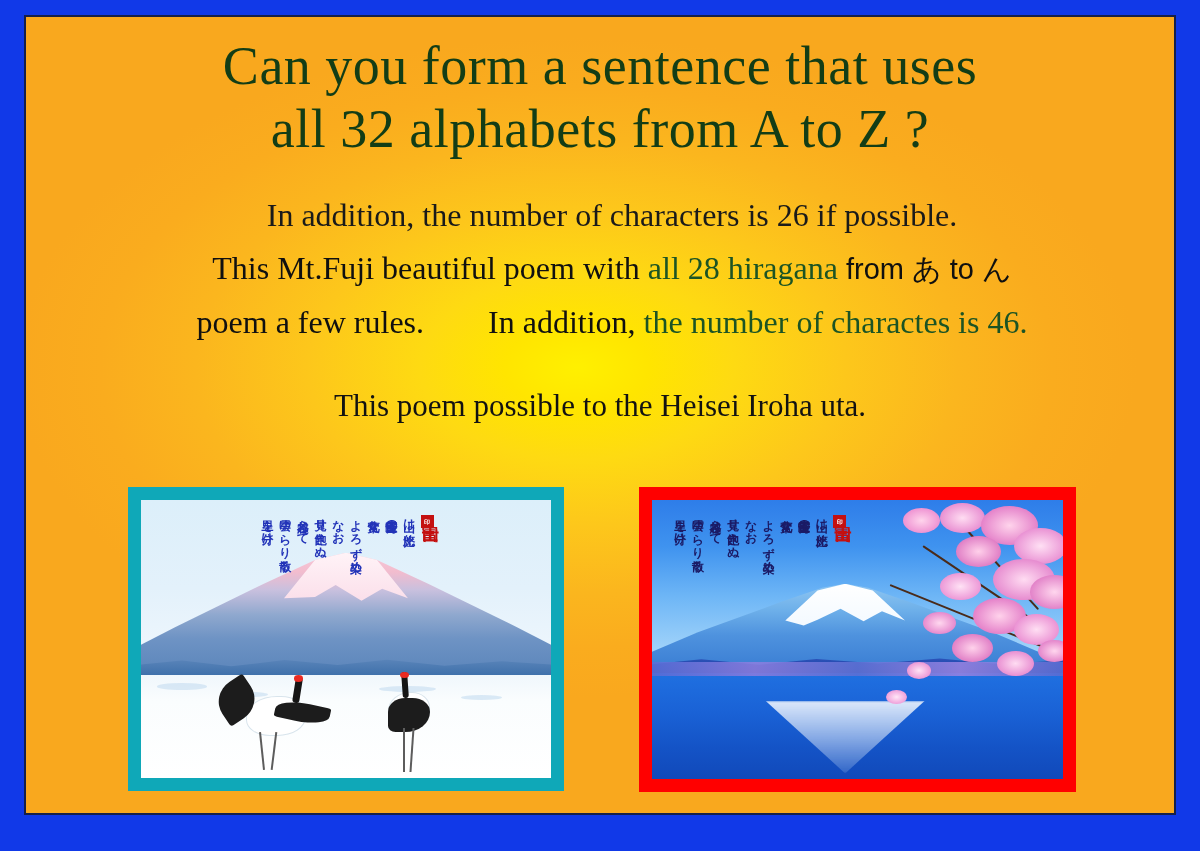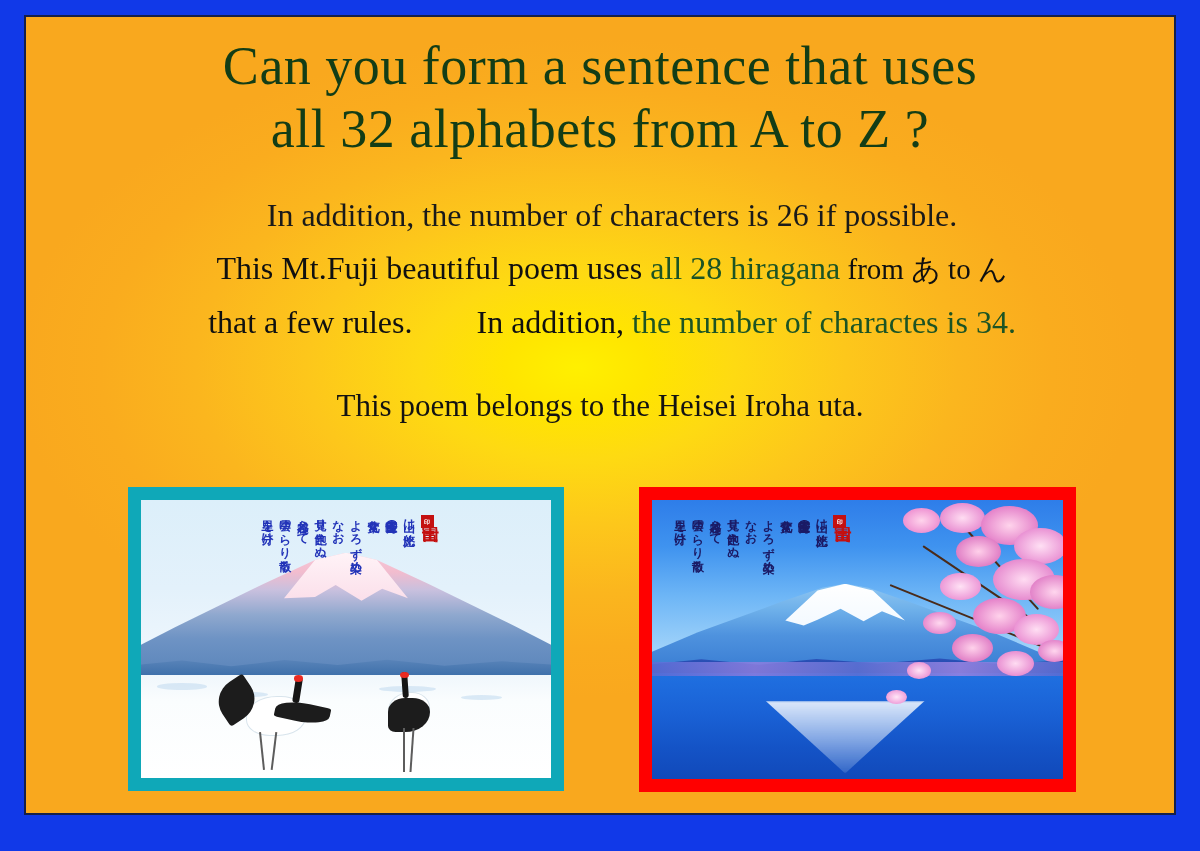--- a/index.html
+++ b/index.html
@@ -41,21 +41,21 @@
   }
   .bline{
     font-size:32px;
     line-height:53px;
     color:#1a1a1a;
     white-space:pre;
     padding-left:24px;
   }
   .grn{color:#1C5424;}
   .blk{color:#101010;}
-  .jp{font-family:Liberation Serif, serif;font-size:29px;}
+  .jp{font-family:Liberation Sans, sans-serif;font-size:29px;}
   .lower-block{
     position:absolute;left:0;right:0;top:362px;
     text-align:center;
   }
   .lline{
     font-size:31px;
     line-height:54px;
     color:#121212;
     white-space:pre;
   }
@@ -190,26 +190,26 @@
 <div id="poster">
   <div id="card">
 
     <div class="title-block">
       <div class="title-line">Can you form a sentence that uses</div>
       <div class="title-line">all 32 alphabets from A to Z ?</div>
     </div>
 
     <div class="body-block">
       <div class="bline">In addition, the number of characters is 26 if possible.</div>
-      <div class="bline"><span class="blk">This Mt.Fuji beautiful poem uses </span><span class="grn">all 28 hiragana</span><span class="blk jp"> from あ to ん</span></div>
-      <div class="bline"><span class="blk">that a few rules.</span><span>        </span><span class="blk">In addition, </span><span class="grn">the number of charactes is 34.</span></div>
+      <div class="bline"><span class="blk">This Mt.Fuji beautiful poem with </span><span class="grn">all 28 hiragana</span><span class="blk jp"> from あ to ん</span></div>
+      <div class="bline"><span class="blk">poem a few rules.</span><span>        </span><span class="blk">In addition, </span><span class="grn">the number of charactes is 46.</span></div>
     </div>
 
     <div class="lower-block">
-      <div class="lline">This poem belongs to the Heisei Iroha uta.</div>
+      <div class="lline">This poem possible to the Heisei Iroha uta.</div>
     </div>
 
     <div class="frame" id="frame-left">
       <div class="photo" id="photo-left">
         <div class="sky"></div>
         <div class="mtn"></div>
         <div class="snowcap"></div>
         <div class="ridge"></div>
         <div class="snowfield"></div>
         <div class="patch" style="left:4%;top:66%;width:12%;height:2.4%;"></div>

